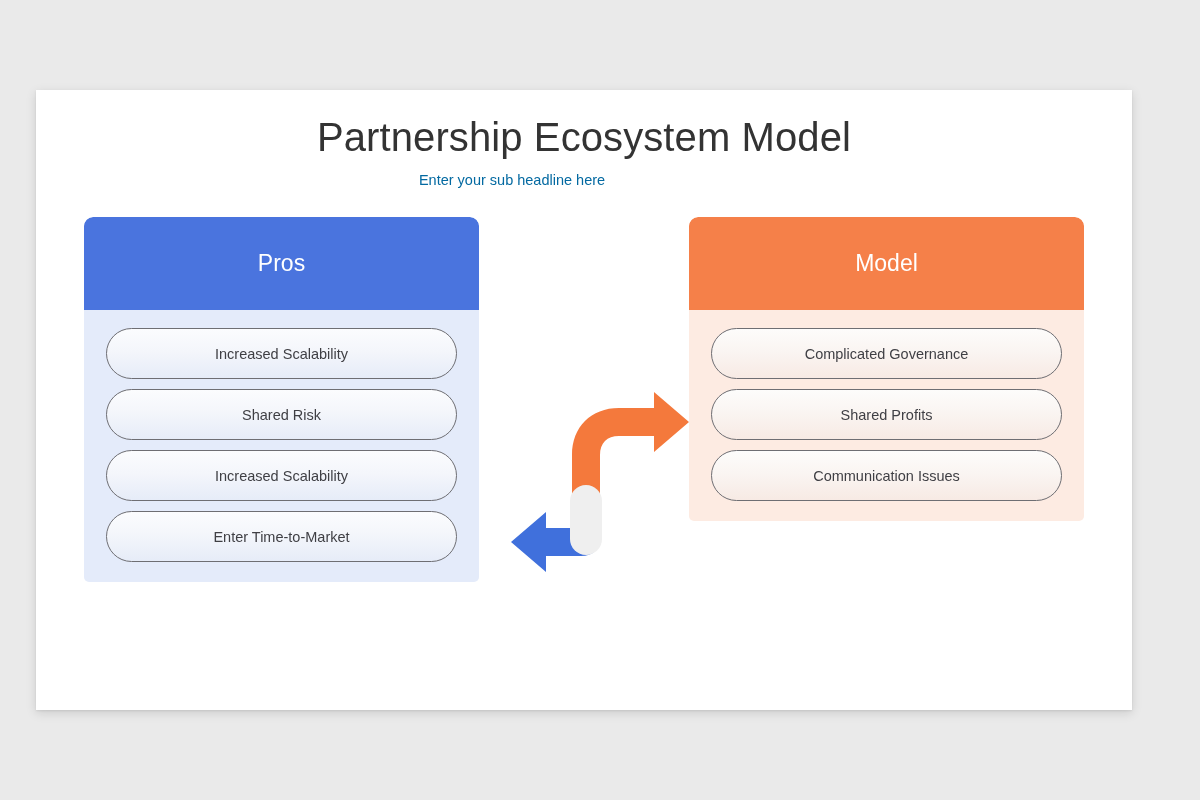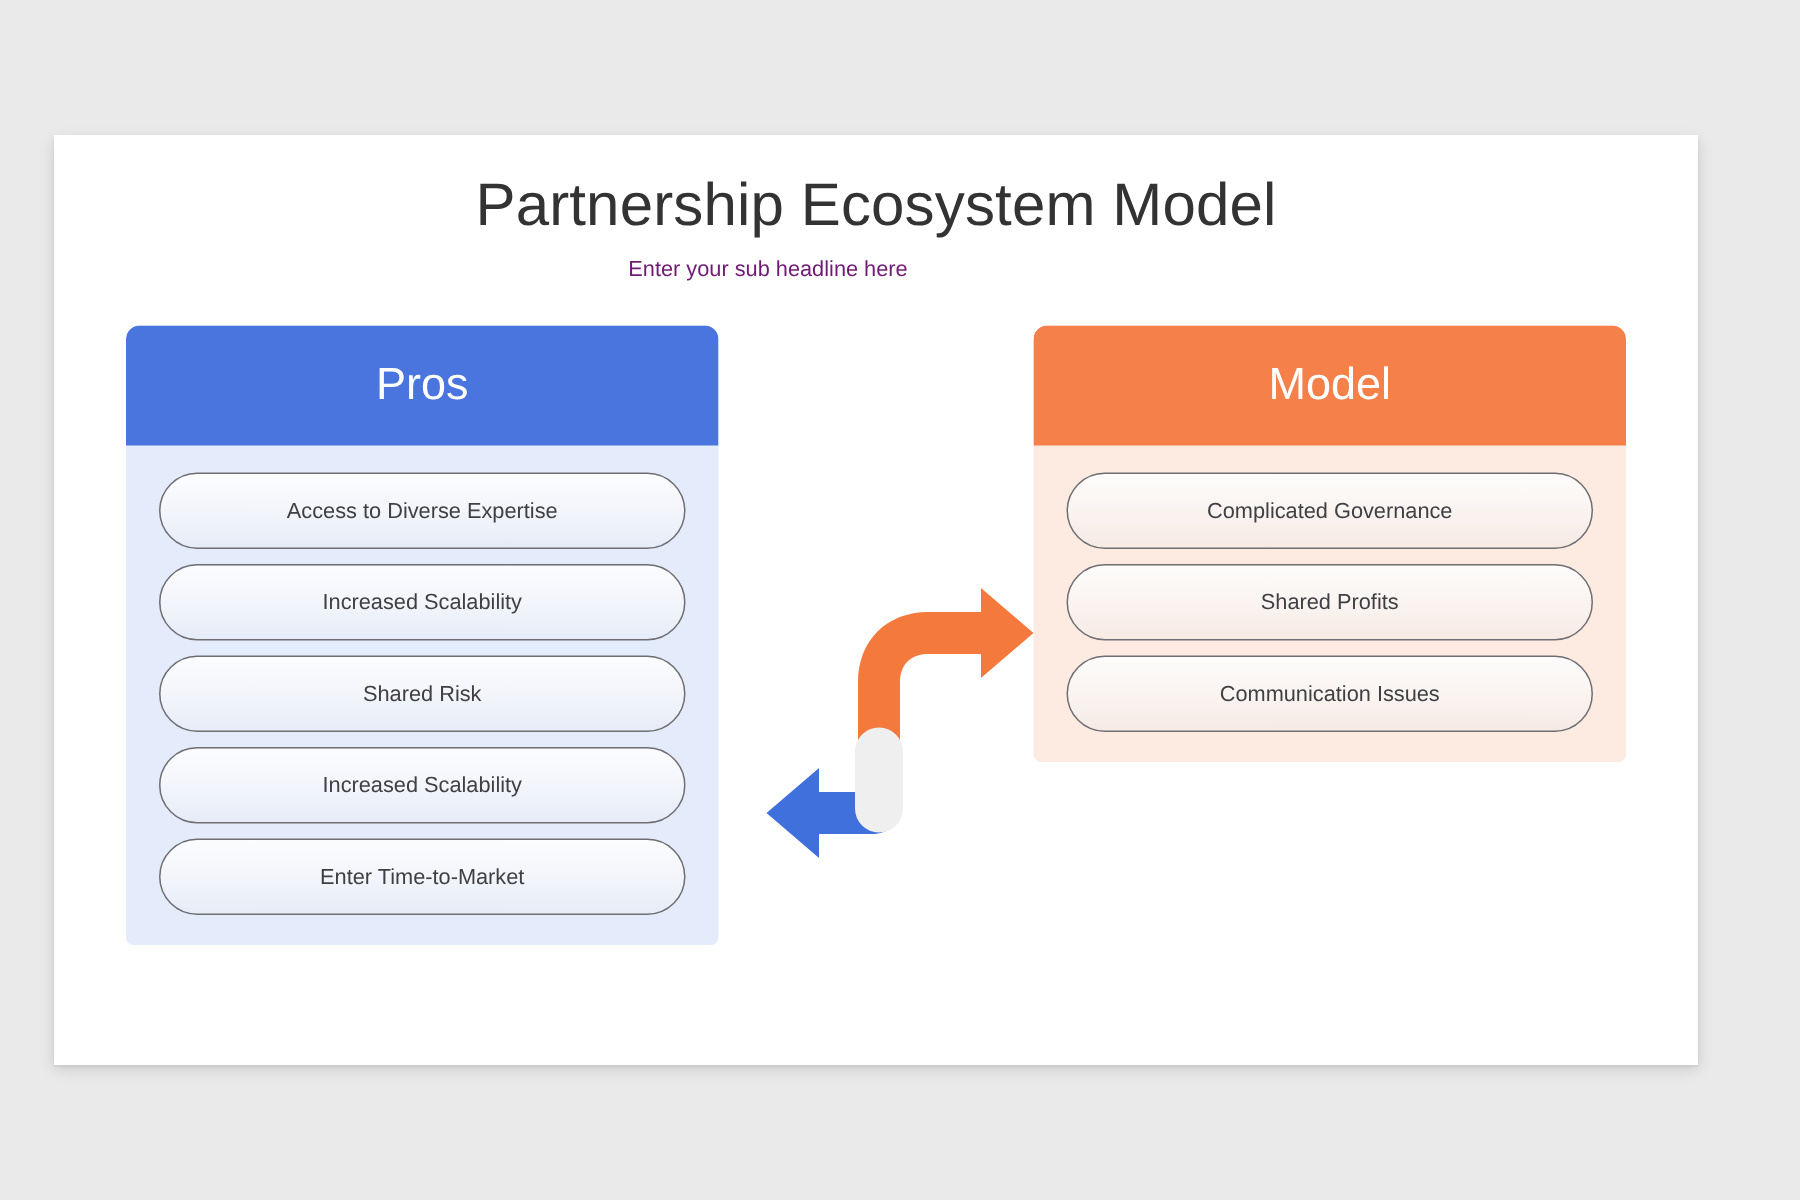--- a/index.html
+++ b/index.html
@@ -39,40 +39,40 @@
     white-space: nowrap;
   }
   #slide-subtitle {
     position: absolute;
     left: 0;
     top: 82px;
     width: 952px;
     text-align: center;
     font-size: 14.5px;
     font-weight: 400;
-    color: #701a75;
+    color: #0369a1;
   }
 
   
   .column {
     position: absolute;
     top: 127px;
     width: 395px;
     border-radius: 9px 9px 5px 5px;
     overflow: hidden;
   }
   #column-pros { left: 48px;  background: #e4ebfa; }
   #column-cons { left: 653px; background: #fdebe2; }
 
   .column-header {
-    height: 80px;
+    height: 93px;
     display: flex;
     align-items: center;
     justify-content: center;
-    font-size: 30px;
+    font-size: 23px;
     font-weight: 400;
     color: #ffffff;
     border-radius: 9px 9px 0 0;
   }
   #column-pros .column-header { background: #4a74de; }
   #column-cons .column-header { background: #f58049; }
 
   .column-body {
     padding: 18px 22px 20px 22px;
     display: flex;
@@ -115,21 +115,20 @@
 
 <div id="slide-card">
 
   <div id="slide-title">Partnership Ecosystem Model</div>
 
   <div id="slide-subtitle">Enter your sub headline here</div>
 
   <div class="column" id="column-pros">
     <div class="column-header">Pros</div>
     <div class="column-body">
-      <div class="pill">Access to Diverse Expertise</div>
       <div class="pill">Increased Scalability</div>
       <div class="pill">Shared Risk</div>
       <div class="pill">Increased Scalability</div>
       <div class="pill">Enter Time-to-Market</div>
     </div>
   </div>
 
   <div class="column" id="column-cons">
     <div class="column-header">Model</div>
     <div class="column-body">

